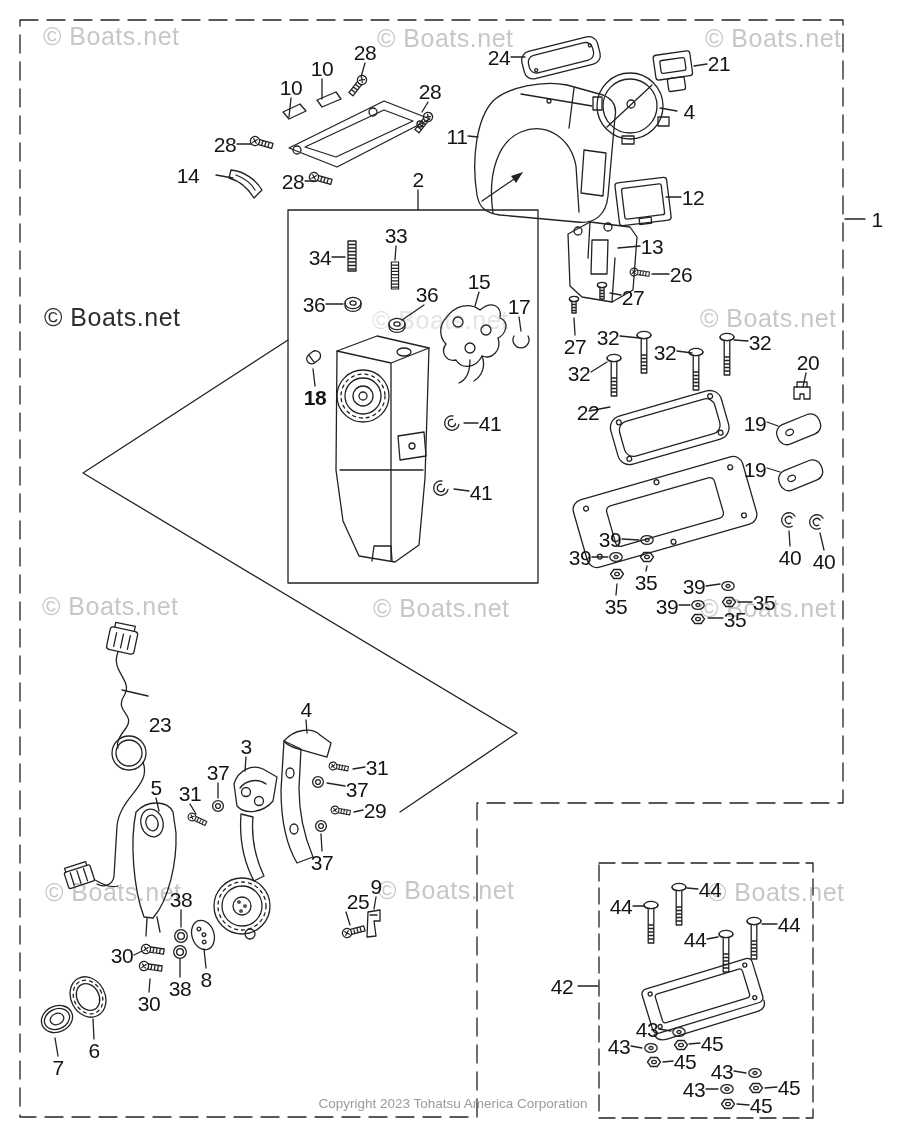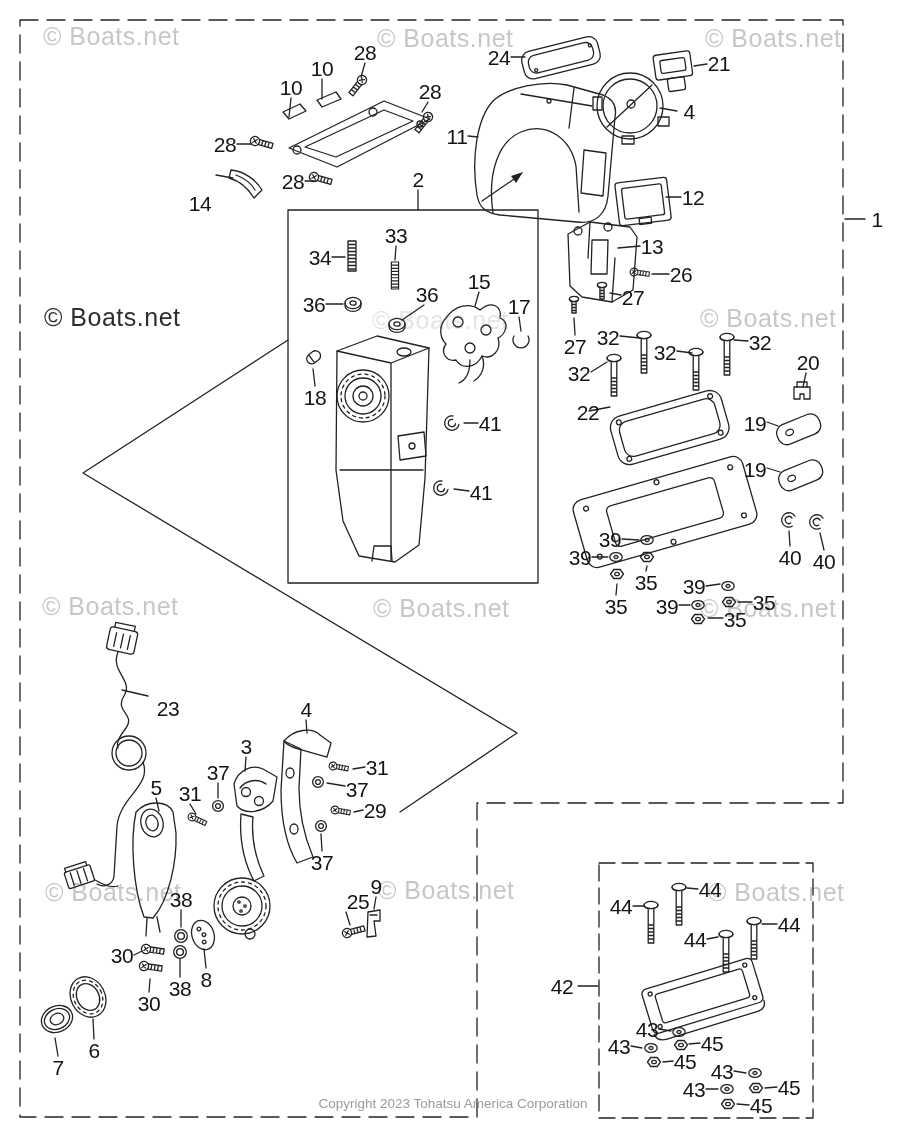--- a/index.html
+++ b/index.html
@@ -431,21 +431,21 @@
       <use href="#nut" transform="translate(728,1104)"></use>
     </g>
   </svg>
 
   <div id="label-layer">
       <div class="part-label" style="left: 291px; top: 87px;">10</div>
       <div class="part-label" style="left: 322px; top: 68px;">10</div>
       <div class="part-label" style="left: 365px; top: 52px;">28</div>
       <div class="part-label" style="left: 430px; top: 91px;">28</div>
       <div class="part-label" style="left: 225px; top: 144px;">28</div>
-      <div class="part-label" style="left: 200px; top: 175px; margin-top: 28px;">14</div>
+      <div class="part-label" style="left: 188px; top: 175px;">14</div>
       <div class="part-label" style="left: 293px; top: 181px;">28</div>
       <div class="part-label" style="left: 418px; top: 179px;">2</div>
       <div class="part-label" style="left: 499px; top: 57px;">24</div>
       <div class="part-label" style="left: 719px; top: 63px;">21</div>
       <div class="part-label" style="left: 689px; top: 111px;">4</div>
       <div class="part-label" style="left: 457px; top: 136px;">11</div>
       <div class="part-label" style="left: 693px; top: 197px;">12</div>
       <div class="part-label" style="left: 652px; top: 246px;">13</div>
       <div class="part-label" style="left: 681px; top: 274px;">26</div>
       <div class="part-label" style="left: 633px; top: 297px;">27</div>
@@ -468,24 +468,24 @@
       <div class="part-label" style="left: 694px; top: 586px;">39</div>
       <div class="part-label" style="left: 667px; top: 606px;">39</div>
       <div class="part-label" style="left: 764px; top: 602px;">35</div>
       <div class="part-label" style="left: 735px; top: 619px;">35</div>
       <div class="part-label" style="left: 320px; top: 257px;">34</div>
       <div class="part-label" style="left: 396px; top: 235px;">33</div>
       <div class="part-label" style="left: 314px; top: 304px;">36</div>
       <div class="part-label" style="left: 427px; top: 294px;">36</div>
       <div class="part-label" style="left: 479px; top: 281px;">15</div>
       <div class="part-label" style="left: 519px; top: 306px;">17</div>
-      <div class="part-label" style="left: 315px; top: 397px;">18</div>
+      <div class="part-label" style="left: 315px; top: 397px; font-weight: bold;">18</div>
       <div class="part-label" style="left: 490px; top: 423px;">41</div>
       <div class="part-label" style="left: 481px; top: 492px;">41</div>
-      <div class="part-label" style="left: 160px; top: 708px; margin-left: 8px;">23</div>
+      <div class="part-label" style="left: 160px; top: 724px;">23</div>
       <div class="part-label" style="left: 246px; top: 746px;">3</div>
       <div class="part-label" style="left: 306px; top: 709px;">4</div>
       <div class="part-label" style="left: 156px; top: 787px;">5</div>
       <div class="part-label" style="left: 190px; top: 793px;">31</div>
       <div class="part-label" style="left: 218px; top: 772px;">37</div>
       <div class="part-label" style="left: 377px; top: 767px;">31</div>
       <div class="part-label" style="left: 357px; top: 789px;">37</div>
       <div class="part-label" style="left: 375px; top: 810px;">29</div>
       <div class="part-label" style="left: 322px; top: 862px;">37</div>
       <div class="part-label" style="left: 181px; top: 899px;">38</div>

